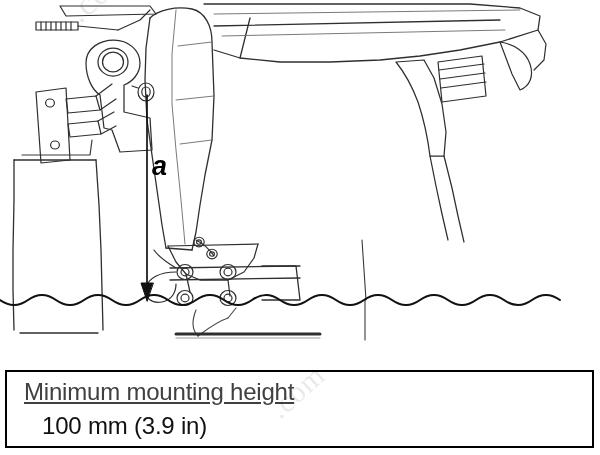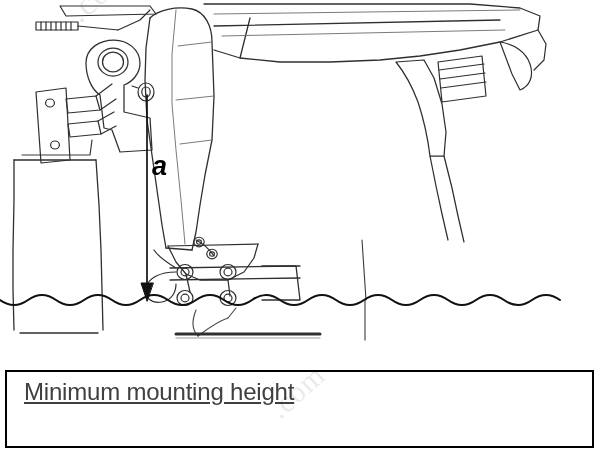--- a/index.html
+++ b/index.html
@@ -264,17 +264,18 @@
         <polygon points="147,301 141,283 153,283" fill="#111111" stroke="#111111" stroke-width="1"></polygon>
       </g>
 
     </g>
   </svg>
 
   <div class="callout-label">a</div>
 
   <div id="spec-box">
     <div class="line1">Minimum mounting height</div>
+    <div class="line2">100 mm (3.9 in)</div>
   </div>
 
   <div class="watermark" id="wm-b">.com</div>
 
 </div>
 
 </body></html>

